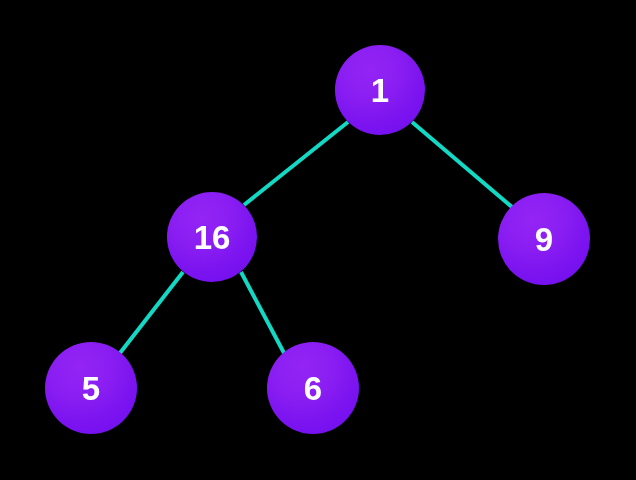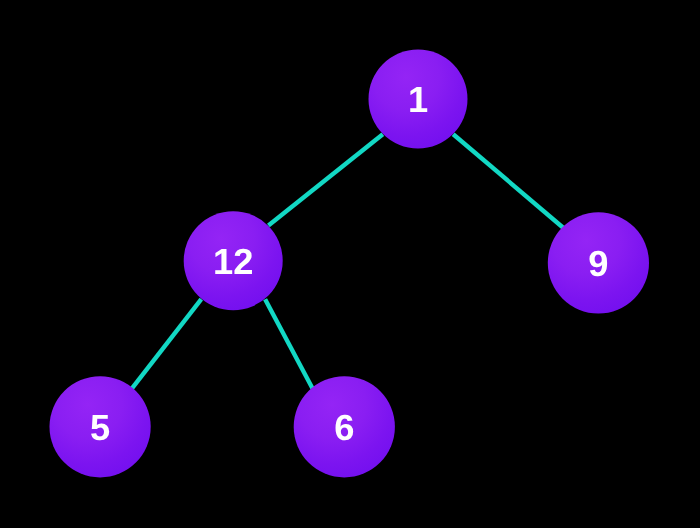--- a/index.html
+++ b/index.html
@@ -55,21 +55,21 @@
       <line x1="412" y1="122" x2="512" y2="207" stroke="#12d8c4" stroke-width="4" stroke-linecap="butt"></line>
       <line x1="183" y1="272" x2="120" y2="353" stroke="#12d8c4" stroke-width="4" stroke-linecap="butt"></line>
       <line x1="241" y1="272" x2="284" y2="353" stroke="#12d8c4" stroke-width="4" stroke-linecap="butt"></line>
     </svg>
 
   <div id="node-layer">
       <div class="node" style="left: 335px; top: 45px; width: 90px; height: 90px;">
         <span class="node-label">1</span>
       </div>
       <div class="node" style="left: 167px; top: 192px; width: 90px; height: 90px;">
-        <span class="node-label">12</span>
+        <span class="node-label">16</span>
       </div>
       <div class="node" style="left: 498px; top: 193px; width: 92px; height: 92px;">
         <span class="node-label">9</span>
       </div>
       <div class="node" style="left: 45px; top: 342px; width: 92px; height: 92px;">
         <span class="node-label">5</span>
       </div>
       <div class="node" style="left: 267px; top: 342px; width: 92px; height: 92px;">
         <span class="node-label">6</span>
       </div>

